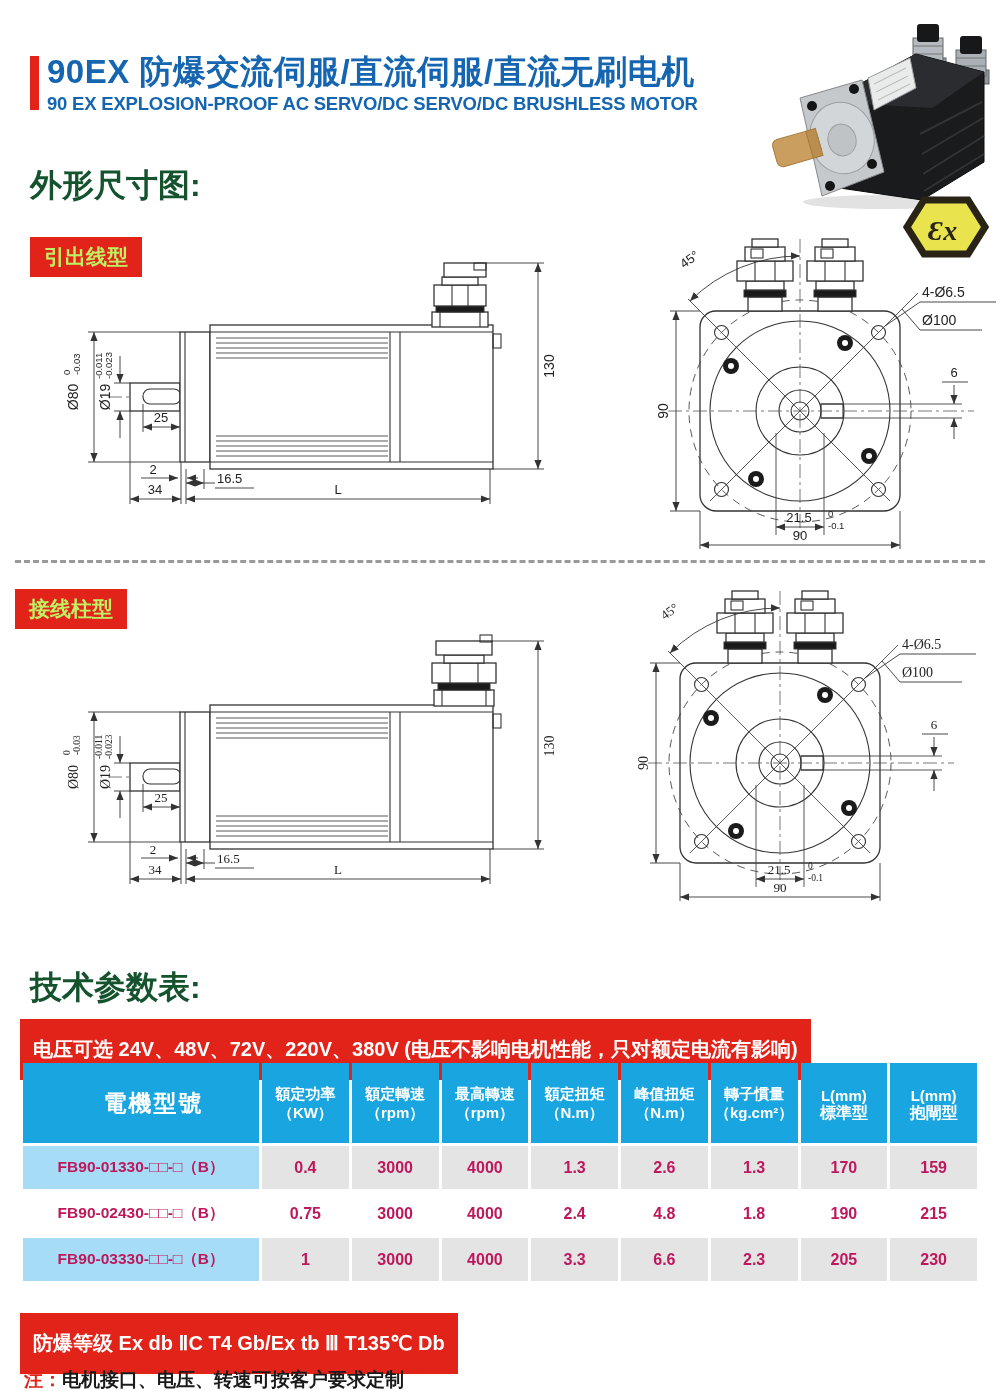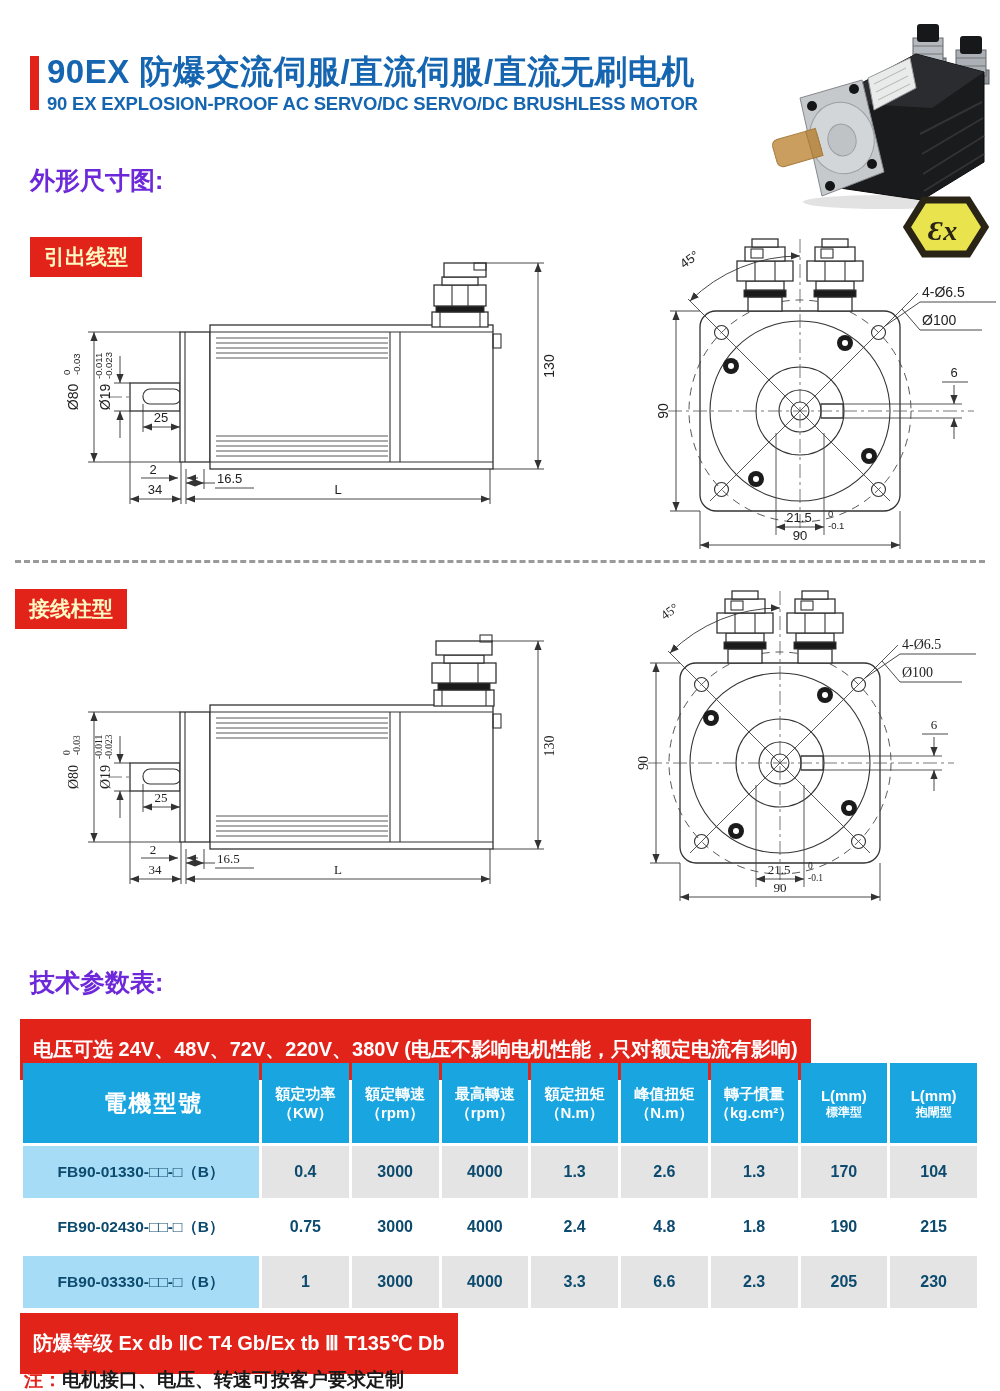--- a/index.html
+++ b/index.html
@@ -3,36 +3,36 @@
 <meta charset="utf-8">
 <style>
   html,body{margin:0;padding:0;background:#fff;}
   #page{position:relative;width:1000px;height:1391px;background:#fff;overflow:hidden;
         font-family:"Liberation Sans",sans-serif;color:#222;}
   .abs{position:absolute;}
   
   .red-bar{left:30px;top:56px;width:9px;height:54px;background:#e2231a;}
   .title{left:47px;top:50px;font-size:33px;font-weight:800;color:#1565b0;letter-spacing:0.5px;white-space:nowrap;}
   .subtitle{left:47px;top:93px;font-size:18.5px;font-weight:700;color:#1565b0;letter-spacing:-0.2px;white-space:nowrap;}
-  .blue-heading{font-size:25px;font-weight:800;color:#6d28d9;white-space:nowrap;}
-  .red-label{background:#e2231a;color:#fef9c3;font-size:21px;font-weight:700;padding:6px 14px;white-space:nowrap;}
+  .blue-heading{font-size:32px;font-weight:800;color:#14532d;white-space:nowrap;}
+  .red-label{background:#e2231a;color:#bef264;font-size:21px;font-weight:700;padding:6px 14px;white-space:nowrap;}
   .banner{background:#e2231a;color:#fff;font-weight:700;font-size:20px;padding:17px 13px;white-space:nowrap;}
   .dashed-sep{left:15px;top:560px;width:970px;height:0;border-top:3px dashed #9a9a9a;}
   
   .note{left:24px;top:1355px;font-size:19px;font-weight:700;white-space:nowrap;margin-top:12px;}
   .note .pfx{color:#e2231a;}
   .note .txt{color:#1a1a1a;}
   
   table.spec{position:absolute;left:20px;top:1060px;width:960px;border-collapse:separate;border-spacing:3px;table-layout:fixed;}
   table.spec th{background:#18a5e0;color:#fff;font-weight:700;vertical-align:middle;height:80px;padding:0;}
   table.spec th.model{width:236px;}
   table.spec .th-main{font-size:15px;line-height:19px;}
   table.spec .th-big{font-size:23px;letter-spacing:2px;padding-left:25px;}
-  table.spec .th-sub{font-size:12px;line-height:15px;}
-  table.spec td{text-align:center;font-weight:700;font-size:16px;height:52px;padding:0;color:#0c4a6e;background:#fff;}
+  table.spec .th-sub{font-size:16px;line-height:15px;}
+  table.spec td{text-align:center;font-weight:700;font-size:16px;height:43px;padding:0;color:#be185d;background:#fff;}
   table.spec tr.alt td{background:#e4e4e4;}
   table.spec tr.alt td.model{background:#a6dcf5;}
   table.spec td.model{font-size:15.5px;}
   
   svg text.dt{font-family:"Liberation Sans",sans-serif;font-size:14px;fill:#222;}
   svg text.dm{font-family:"Liberation Sans",sans-serif;font-size:13px;fill:#222;}
   svg text.tol{font-family:"Liberation Sans",sans-serif;font-size:9.5px;fill:#222;}
   svg.ser text{font-family:"Liberation Serif",serif;}
   svg .ol{fill:#fff;stroke:#333;stroke-width:1.3;}
   svg .ln{fill:none;stroke:#333;stroke-width:1.1;}
@@ -453,21 +453,21 @@
     <tbody>
       <tr class="alt">
         <td class="model">FB90-01330-□□-□（B）</td>
         <td>0.4</td>
         <td>3000</td>
         <td>4000</td>
         <td>1.3</td>
         <td>2.6</td>
         <td>1.3</td>
         <td>170</td>
-        <td>104</td>
+        <td>159</td>
       </tr>
       <tr class="plain">
         <td class="model">FB90-02430-□□-□（B）</td>
         <td>0.75</td>
         <td>3000</td>
         <td>4000</td>
         <td>2.4</td>
         <td>4.8</td>
         <td>1.8</td>
         <td>190</td>

